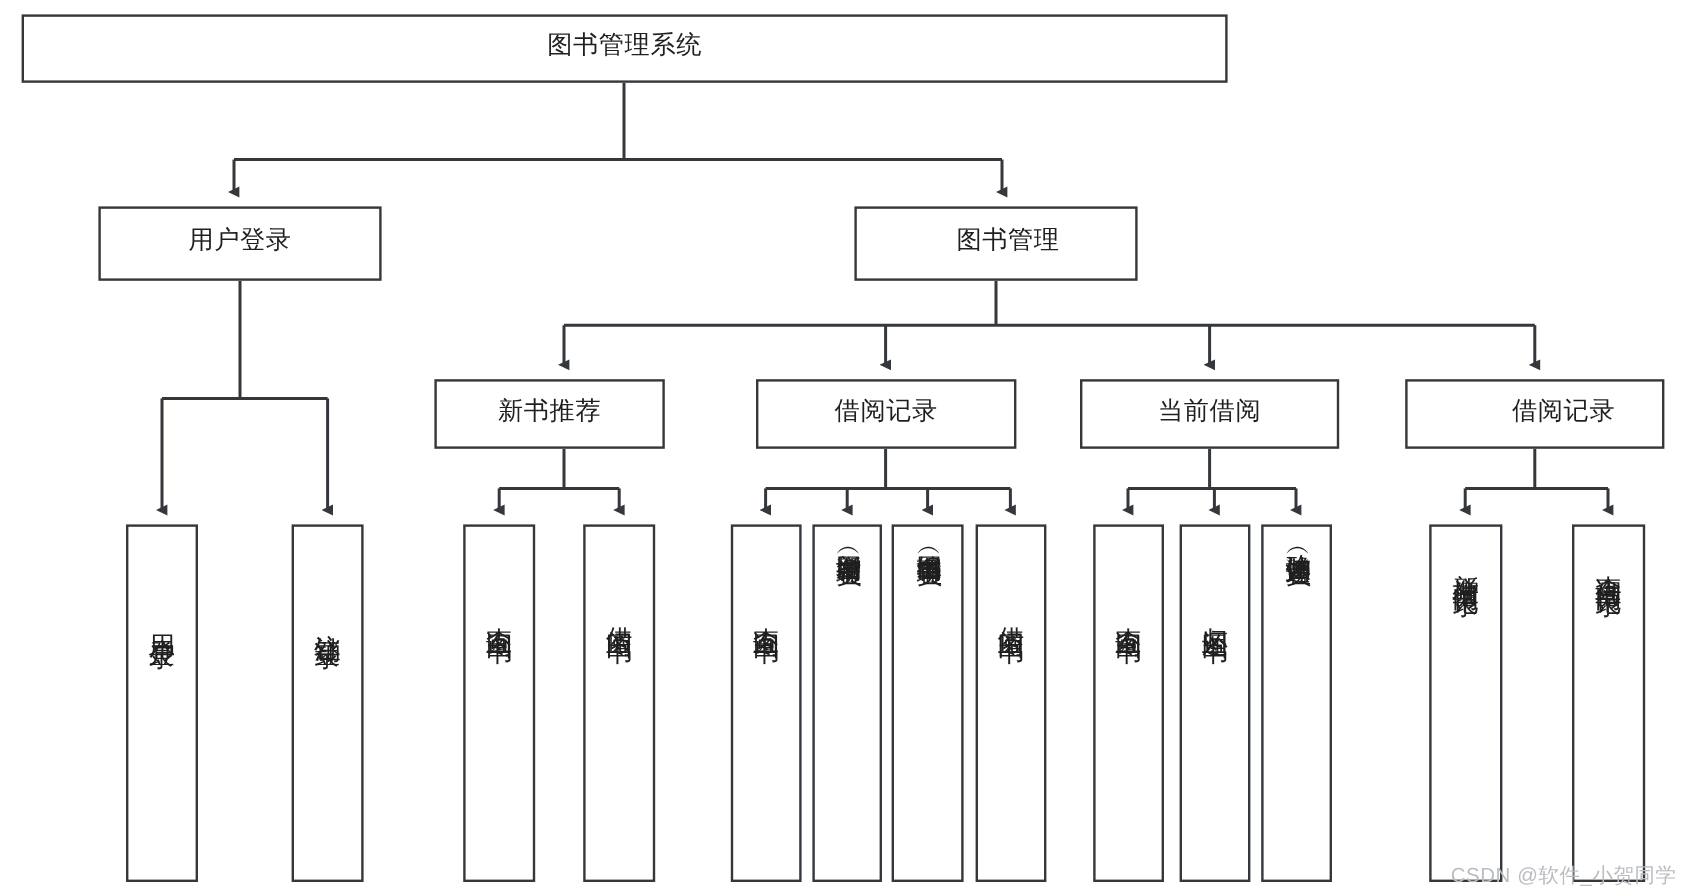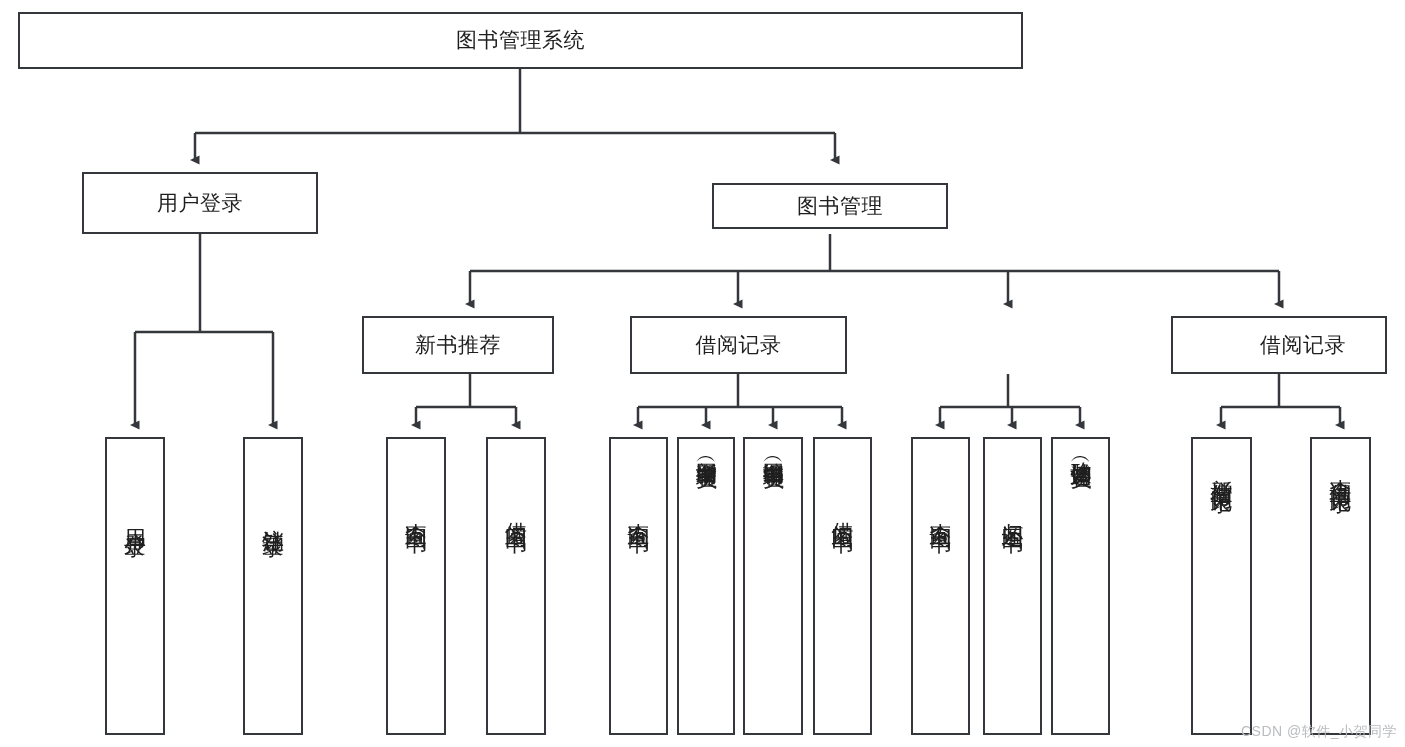--- a/index.html
+++ b/index.html
@@ -36,20 +36,21 @@
   }
   .node-label {
     display: block;
     text-align: center;
     line-height: 1.18;
     white-space: nowrap;
   }
   .horizontal .node-label {
     font-size: 21px;
     letter-spacing: 0.5px;
+    font-family: Liberation Mono, monospace;
   }
   .vertical {
     align-items: flex-start;
     justify-content: center;
     padding-top: 6px;
   }
   .vertical .node-label {
     writing-mode: vertical-rl;
     text-orientation: upright;
     font-size: 22px;
@@ -57,21 +58,21 @@
     white-space: nowrap;
   }
   .vertical.tall-text .node-label {
     letter-spacing: 1px;
     font-size: 21px;
   }
   #watermark {
     position: absolute;
     right: 8px;
     bottom: 6px;
-    font-size: 14px;
+    font-size: 17px;
     color: #b9bcc0;
     letter-spacing: 0.5px;
     user-select: none;
     pointer-events: none;
     white-space: nowrap;
   }
 </style>
 </head>
 <body>
 
@@ -127,30 +128,33 @@
     </g>
   </svg>
 
   <div class="node-box horizontal" style="left:18px;top:12px;width:1005px;height:57px;">
     <span class="node-label">图书管理系统</span>
   </div>
 
   <div class="node-box horizontal" style="left:82px;top:172px;width:236px;height:62px;">
     <span class="node-label">用户登录</span>
   </div>
-  <div class="node-box horizontal" style="left:712px;top:183px;width:236px;height:46px;padding-left:20px;">
+  <div class="node-box horizontal" style="left:712px;top:172px;width:236px;height:62px;padding-left:20px;">
     <span class="node-label">图书管理</span>
   </div>
 
   <div class="node-box horizontal" style="left:362px;top:316px;width:192px;height:58px;">
     <span class="node-label">新书推荐</span>
   </div>
   <div class="node-box horizontal" style="left:630px;top:316px;width:217px;height:58px;">
     <span class="node-label">借阅记录</span>
   </div>
+  <div class="node-box horizontal" style="left:900px;top:316px;width:216px;height:58px;">
+    <span class="node-label">当前借阅</span>
+  </div>
   <div class="node-box horizontal" style="left:1171px;top:316px;width:216px;height:58px;padding-left:48px;">
     <span class="node-label">借阅记录</span>
   </div>
 
   <div class="node-box vertical" style="left:105px;top:437px;width:60px;height:298px;padding-top:72px;">
     <span class="node-label">用户登录</span>
   </div>
   <div class="node-box vertical" style="left:243px;top:437px;width:60px;height:298px;padding-top:72px;">
     <span class="node-label">注销登录</span>
   </div>

